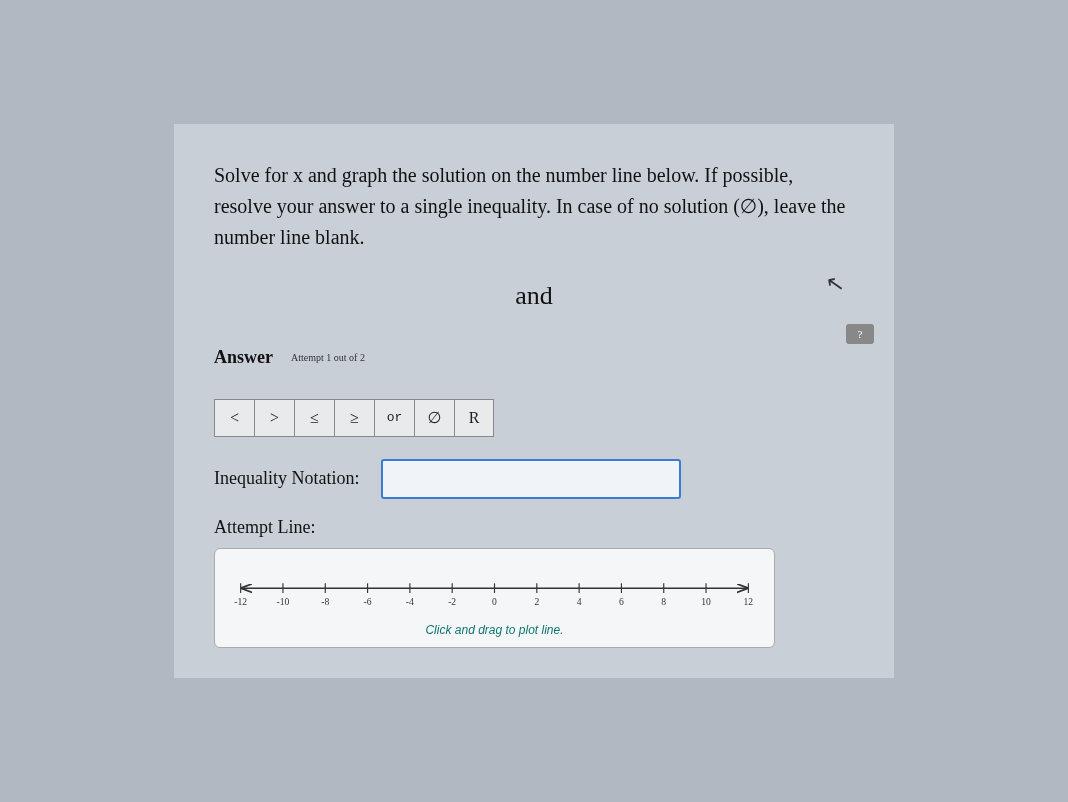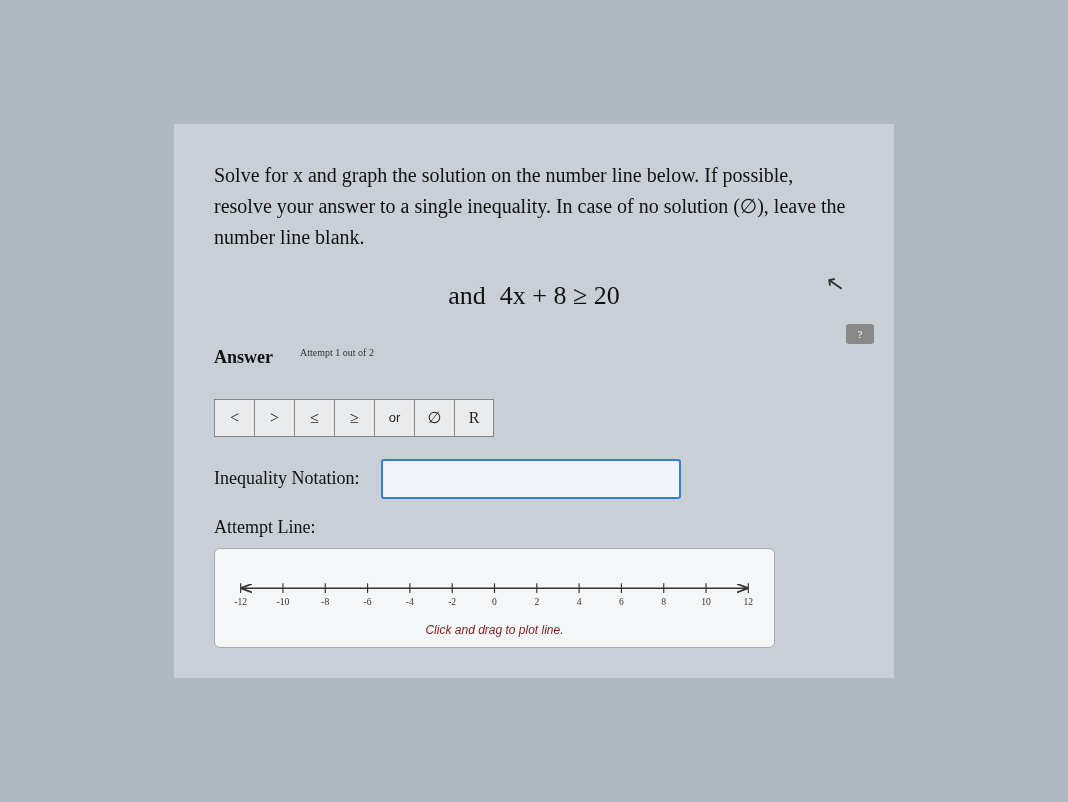--- a/index.html
+++ b/index.html
@@ -49,21 +49,22 @@
       color: #333;
       transform: rotate(-10deg);
     }
 
     .answer-section {
       margin-bottom: 18px;
     }
 
     .answer-header {
       display: flex;
-      gap: 27px;
+      align-items: center;
+      gap: 18px;
       margin-bottom: 31px;
     }
 
     .answer-label {
       font-weight: bold;
       font-size: 18px;
       color: #111;
     }
 
     .attempt-label {
@@ -107,21 +108,21 @@
       font-family: Georgia, serif;
       border-right: none;
     }
 
     .sym-btn:last-child {
       border-right: 1.5px solid #888;
     }
 
     .sym-btn.or-btn {
       font-size: 13px;
-      font-family: Liberation Sans, sans-serif;
+      font-family: Liberation Mono, monospace;
     }
 
     .notation-row {
       display: flex;
       align-items: center;
       gap: 22px;
     }
 
     .notation-label {
       font-size: 18px;
@@ -158,36 +159,35 @@
       width: 561px;
     }
 
     .number-line-svg-container {
       width: 100%;
     }
 
     .number-line-caption {
       text-align: center;
       font-size: 12px;
-      color: #7f1d1d;
+      color: #0f766e;
       margin-top: 4px;
       font-style: italic;
       font-family: Arial, sans-serif;
     }
   </style>
 </head>
 <body>
 
 <div class="card">
 
   <p class="problem-text">Solve for x and graph the solution on the number line below. If possible, resolve your answer to a single inequality. In case of no solution (∅), leave the number line blank.</p>
 
   <div class="equation-row">
     <span>and</span>
-    <span>4x + 8 ≥ 20</span>
     <span class="cursor-icon">↖</span>
   </div>
 
   <div class="answer-section">
     <div class="answer-header">
       <span class="answer-label">Answer</span>
       <span class="attempt-label">Attempt 1 out of 2</span>
     </div>
 
     <div class="symbol-buttons">

